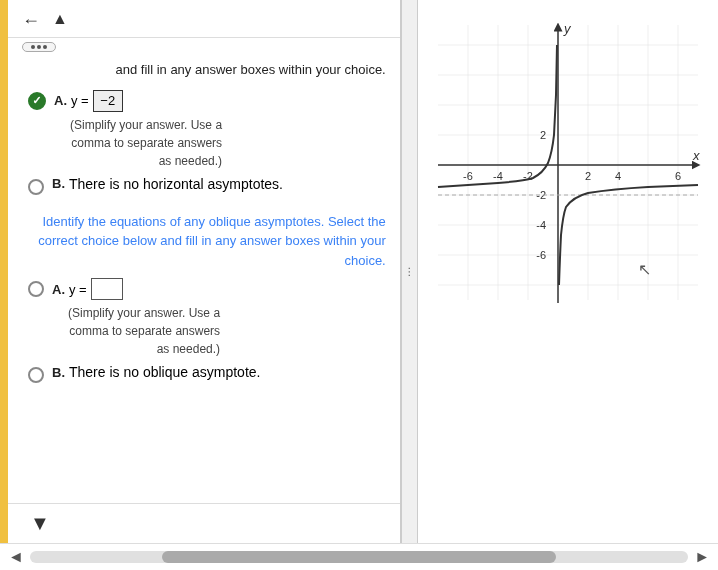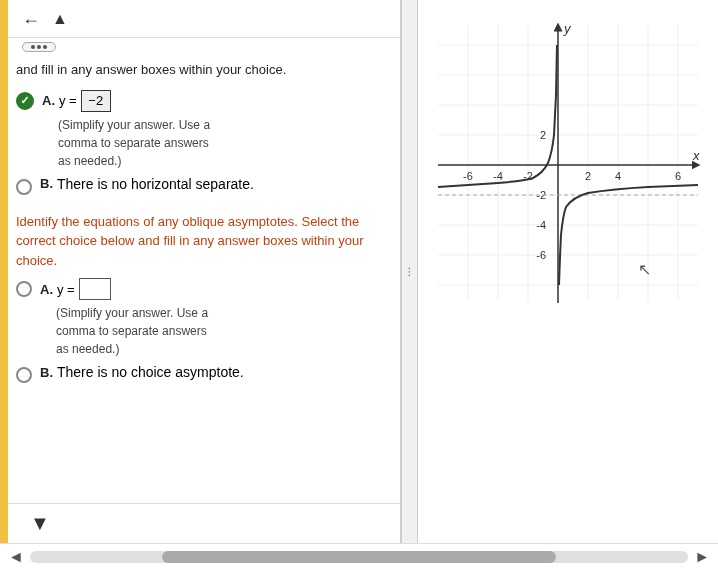--- a/index.html
+++ b/index.html
@@ -168,21 +168,21 @@
     .sub-text {
       font-size: 12px;
       color: #444;
       line-height: 1.5;
       margin-left: 16px;
     }
 
     .section-title {
       font-size: 13px;
       line-height: 1.5;
-      color: #c2410c;
+      color: #3b82f6;
       margin-bottom: 8px;
     }
 
     
     .bottom-nav {
       display: flex;
       align-items: center;
       justify-content: space-between;
       padding: 6px 10px;
       border-top: 1px solid #ddd;
@@ -289,21 +289,21 @@
 
 
     <div class="expand-btn" style="margin-left: 22px;">
       <span class="dots-btn">
         <span class="dot"></span>
         <span class="dot"></span>
         <span class="dot"></span>
       </span>
     </div>
 
-    <div class="scroll-content" style="padding-left: 16px;">
+    <div class="scroll-content" style="padding-left: 28px; text-align: right;">
       <p class="instruction-text">and fill in any answer boxes within your choice.</p>
 
       <div class="option-group">
 
         <div class="option-item">
           <div class="check-circle"></div>
           <div class="option-content">
             <div class="answer-line">
               <span class="option-letter">A.</span>
               <span style="font-size:13px;">y =</span>
@@ -313,21 +313,21 @@
             <span class="sub-text">comma to separate answers</span>
             <span class="sub-text">as needed.)</span>
           </div>
         </div>
 
         <div class="option-item">
           <div class="radio-circle"></div>
           <div class="option-content">
             <div class="answer-line">
               <span class="option-letter">B.</span>
-              <span>There is no horizontal separate.</span>
+              <span>There is no horizontal asymptotes.</span>
             </div>
           </div>
         </div>
       </div>
 
       <p class="section-title">Identify the equations of any oblique asymptotes. Select the correct choice below and fill in any answer boxes within your choice.</p>
 
       <div class="option-group">
 
         <div class="option-item">
@@ -342,21 +342,21 @@
             <span class="sub-text">comma to separate answers</span>
             <span class="sub-text">as needed.)</span>
           </div>
         </div>
 
         <div class="option-item">
           <div class="radio-circle"></div>
           <div class="option-content">
             <div class="answer-line">
               <span class="option-letter">B.</span>
-              <span>There is no choice asymptote.</span>
+              <span>There is no oblique asymptote.</span>
             </div>
           </div>
         </div>
       </div>
 
     </div>
 
     <div class="bottom-nav" style="padding-left: 22px;">
       <span class="nav-arrow">▼</span>
     </div>

